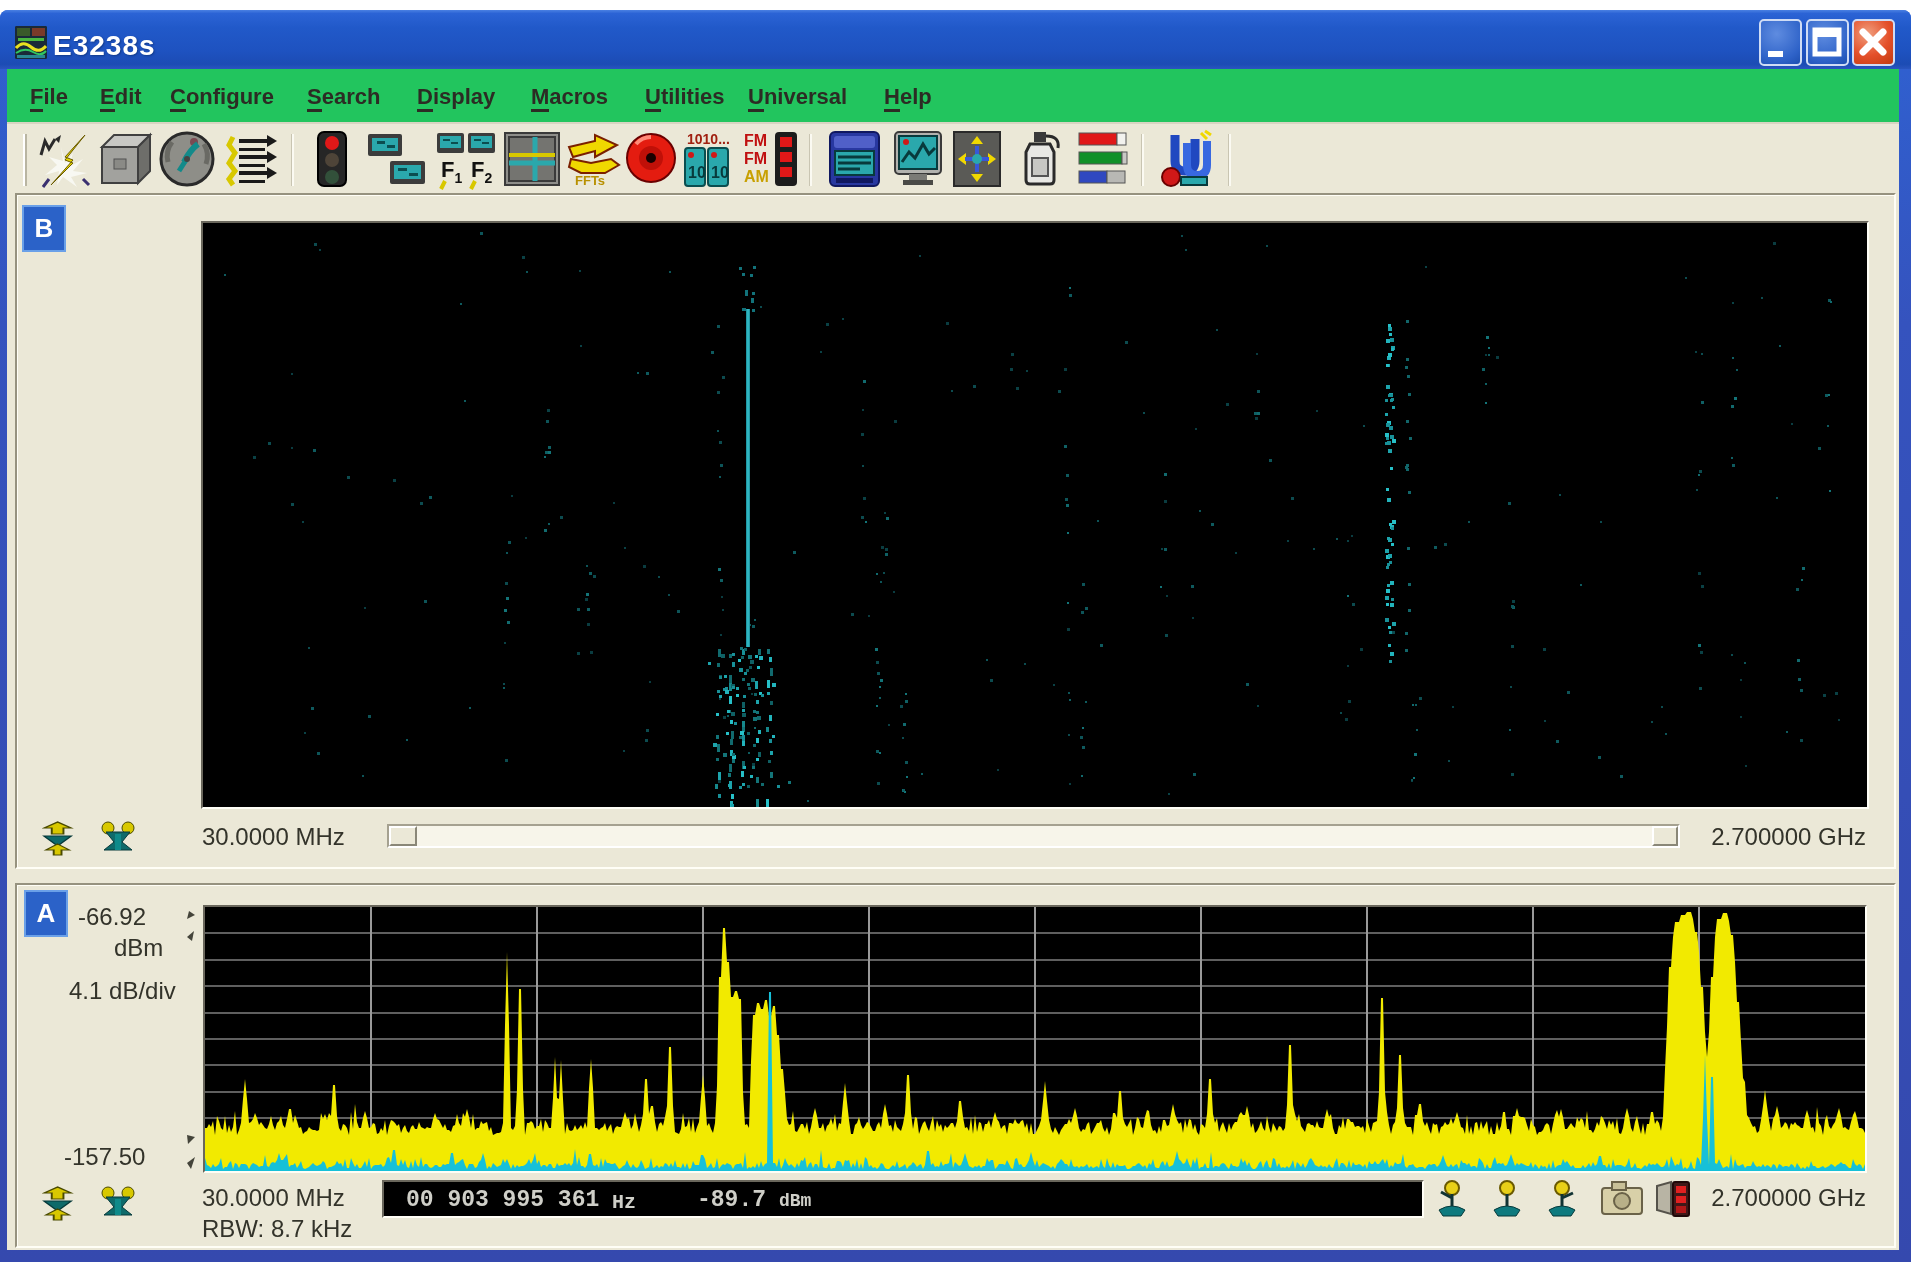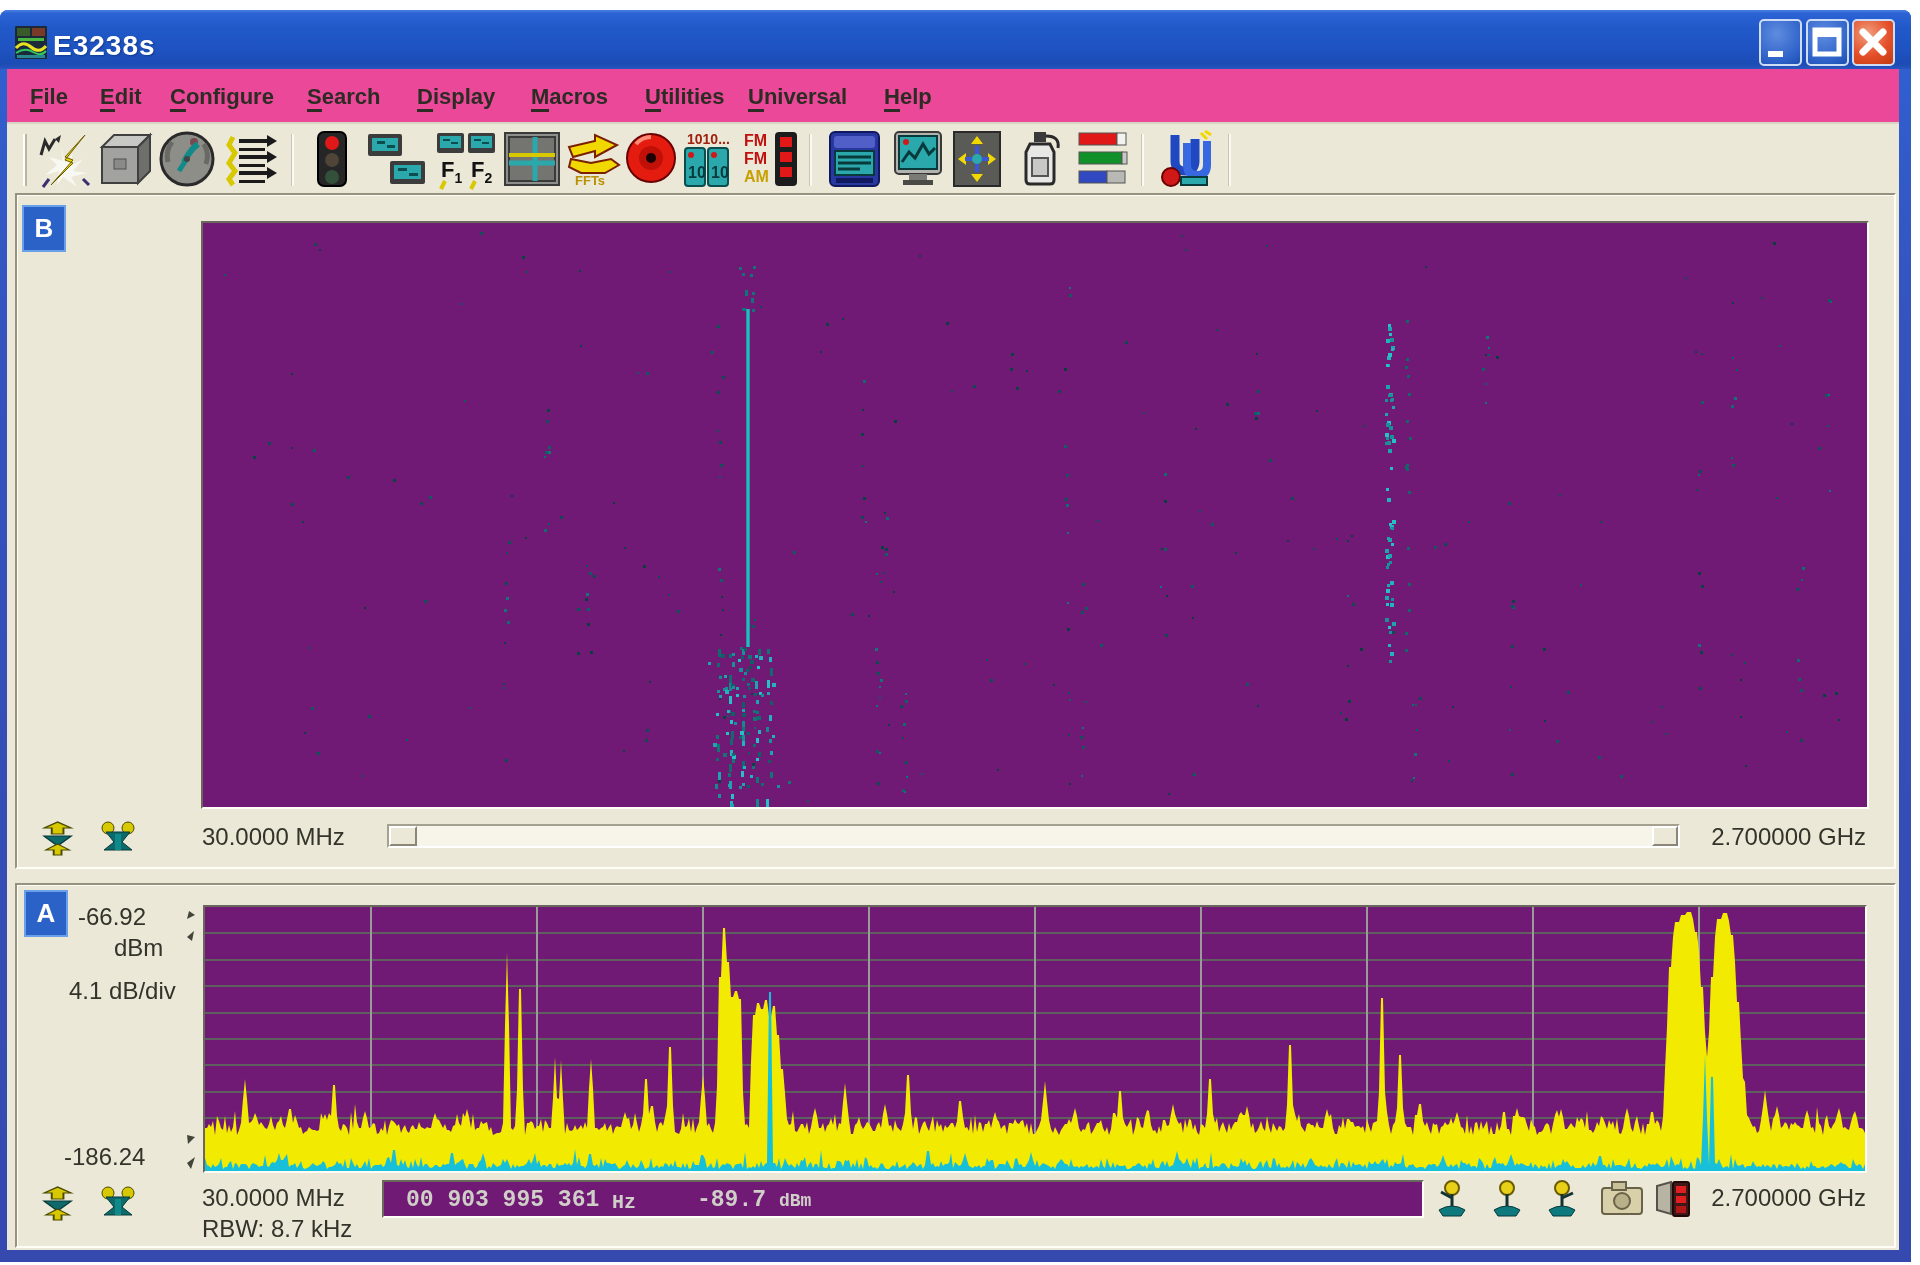--- a/index.html
+++ b/index.html
@@ -12,34 +12,34 @@
   background:linear-gradient(#4a80e2 0%,#2b63d5 6%,#2159c9 30%,#1e52c0 70%,#1c4cb4 92%,#2a55c0 100%);}
 #titleicon{left:15px;top:26px;width:32px;height:33px;background:#123;overflow:hidden;border-radius:2px;}
 #titletext{left:53px;top:30px;color:#ffffff;font-size:28px;font-weight:bold;letter-spacing:1px;
   text-shadow:1px 1px 2px #123a8a;}
 .winbtn{top:19px;width:43px;height:47px;border-radius:5px;border:2px solid #cfdcf5;}
 #btnmin{left:1759px;background:radial-gradient(circle at 40% 30%,#5f8ce0,#2e62c8 70%,#1d4fb0);}
 #btnmax{left:1806px;background:radial-gradient(circle at 40% 30%,#5f8ce0,#2e62c8 70%,#1d4fb0);}
 #btnclose{left:1852px;background:radial-gradient(circle at 35% 30%,#f0a080,#e4502a 55%,#c23a10);}
 #content{left:7px;top:69px;width:1892px;height:1181px;background:#ebe8d7;}
 
-#menubar{left:7px;top:69px;width:1892px;height:55px;background:#ec4899;border-bottom:2px solid #d8d4c2;}
+#menubar{left:7px;top:69px;width:1892px;height:55px;background:#22c55e;border-bottom:2px solid #d8d4c2;}
 .mi{position:absolute;top:15px;font-size:22px;font-weight:bold;color:#2c2c24;}
 .mi u{text-decoration:none;border-bottom:3px solid #2c2c24;padding-bottom:0px;}
 
 #toolbar{left:7px;top:126px;width:1892px;height:67px;background:#ebe8d7;}
 .tsep{position:absolute;top:8px;width:3px;height:52px;background:#c9c5b2;border-right:2px solid #fbfaf2;}
 .grip{position:absolute;left:16px;top:8px;width:4px;height:52px;border-left:2px solid #fff;background:#b9b5a2;}
 
 .panel{left:15px;width:1881px;background:#ebe8d7;border:2px solid #96927f;border-right-color:#fffef6;border-bottom-color:#fffef6;box-shadow:inset 1px 1px 0 #fffef6;}
 #panelB{top:193px;height:676px;}
 #panelA{top:883px;height:365px;}
 .plabel{position:absolute;width:44px;height:47px;background:#2b62c8;border:2px solid #6aa0e8;color:#fff;
   font-size:26px;font-weight:bold;text-align:center;line-height:43px;}
-.blackbox{position:absolute;background:#701a75;border:2px solid #6a675c;border-right-color:#fffef6;border-bottom-color:#fffef6;}
+.blackbox{position:absolute;background:#000000;border:2px solid #6a675c;border-right-color:#fffef6;border-bottom-color:#fffef6;}
 .lbl{position:absolute;font-size:24px;font-weight:normal;color:#33332a;white-space:nowrap;}
 .scroll{position:absolute;height:24px;background:#f7f5ea;border:2px solid #a5a190;border-right-color:#fff;border-bottom-color:#fff;}
 .sthumb{position:absolute;background:#ebe8d7;border:2px solid #fff;border-right-color:#8a8778;border-bottom-color:#8a8778;}
 </style>
 </head>
 <body>
 <div id="page">
   <div class="abs" id="win"></div>
   <div class="abs" id="titlebar"></div>
   <div class="abs" id="titleicon"><svg width="32" height="33" viewBox="0 0 32 33">
@@ -812,21 +812,21 @@
           <line x1="1162" y1="0" x2="1162" y2="264" stroke="#9a9a9a" stroke-width="2"></line>
           <line x1="1328" y1="0" x2="1328" y2="264" stroke="#9a9a9a" stroke-width="2"></line>
           <line x1="1494" y1="0" x2="1494" y2="264" stroke="#9a9a9a" stroke-width="2"></line>
           <polygon points="0,264 0,221 2,221 4,217 6,220 8,214 10,228 12,209 14,214 16,221 18,223 20,209 22,226 24,218 26,225 28,220 30,204 32,228 34,223 36,216 38,192 40,172 42,192 44,216 46,215 48,212 50,206 52,211 54,218 56,215 58,218 60,221 62,222 64,217 66,209 68,218 70,223 72,216 74,214 76,209 78,218 80,221 82,212 84,202 86,202 88,216 90,208 92,214 94,221 96,220 98,227 100,225 102,224 104,220 106,222 108,223 110,223 112,224 114,223 116,206 118,212 120,207 122,213 124,206 126,209 128,178 130,178 132,209 134,221 136,224 138,217 140,218 142,221 144,228 146,205 148,222 150,197 152,215 154,221 156,221 158,211 160,204 162,211 164,221 166,220 168,216 170,217 172,227 174,226 176,221 178,224 180,213 182,228 184,219 186,213 188,214 190,216 192,219 194,217 196,226 198,221 200,218 202,224 204,226 206,220 208,218 210,222 212,222 214,215 216,220 218,221 220,222 222,220 224,221 226,221 228,212 230,206 232,212 234,213 236,217 238,221 240,217 242,223 244,223 246,225 248,219 250,218 252,207 254,216 256,219 258,206 260,210 262,202 264,210 266,221 268,207 270,223 272,221 274,221 276,214 278,217 280,216 282,215 284,224 286,220 288,228 290,227 292,226 294,226 296,225 298,216 300,118 302,45 304,118 306,221 308,223 310,219 312,182 314,82 316,82 318,182 320,228 322,216 324,216 326,214 328,216 330,222 332,219 334,219 336,212 338,225 340,213 342,216 344,221 346,221 348,191 350,150 352,191 354,192 356,153 358,192 360,227 362,216 364,223 366,224 368,223 370,218 372,223 374,221 376,218 378,222 380,215 382,221 384,181 386,152 388,181 390,221 392,221 394,223 396,221 398,220 400,216 402,224 404,220 406,217 408,227 410,221 412,219 414,220 416,220 418,212 420,205 422,212 424,211 426,222 428,218 430,206 432,216 434,225 436,218 438,207 440,172 442,172 444,207 446,199 448,199 450,215 452,225 454,217 456,215 458,219 460,210 462,199 464,140 466,140 468,199 470,225 472,226 474,227 476,222 478,206 480,220 482,219 484,211 486,225 488,211 490,226 492,220 494,215 496,190 498,168 500,190 502,219 504,216 506,222 508,226 510,216 512,179 514,70 516,70 518,21 520,21 522,55 524,55 526,90 528,90 530,84 532,84 534,92 536,92 538,185 540,218 542,217 544,221 546,155 548,108 550,108 552,96 554,96 556,102 558,102 560,93 562,93 564,109 566,109 568,99 570,99 572,128 574,128 576,162 578,162 580,186 582,212 584,218 586,217 588,204 590,224 592,225 594,221 596,217 598,217 600,222 602,215 604,227 606,220 608,209 610,201 612,209 614,221 616,221 618,216 620,225 622,219 624,217 626,211 628,218 630,207 632,224 634,216 636,217 638,195 640,176 642,195 644,213 646,227 648,227 650,218 652,216 654,210 656,218 658,222 660,219 662,215 664,216 666,220 668,224 670,224 672,218 674,215 676,221 678,207 680,197 682,207 684,219 686,218 688,225 690,213 692,220 694,222 696,224 698,217 700,206 702,168 704,168 706,206 708,222 710,210 712,211 714,227 716,221 718,216 720,214 722,220 724,224 726,216 728,209 730,225 732,213 734,220 736,217 738,225 740,218 742,221 744,219 746,216 748,216 750,221 752,214 754,194 756,194 758,210 760,221 762,220 764,224 766,210 768,227 770,208 772,225 774,215 776,216 778,225 780,217 782,217 784,213 786,221 788,212 790,205 792,212 794,215 796,222 798,219 800,218 802,227 804,216 806,216 808,217 810,212 812,216 814,217 816,214 818,213 820,221 822,216 824,227 826,216 828,227 830,227 832,223 834,219 836,213 838,194 840,174 842,194 844,213 846,222 848,226 850,220 852,224 854,228 856,223 858,220 860,217 862,217 864,212 866,216 868,209 870,201 872,209 874,221 876,225 878,222 880,223 882,217 884,215 886,227 888,224 890,220 892,216 894,216 896,213 898,221 900,225 902,220 904,228 906,222 908,206 910,206 912,211 914,184 916,184 918,211 920,217 922,220 924,216 926,212 928,228 930,221 932,210 934,212 936,220 938,221 940,210 942,203 944,204 946,218 948,224 950,223 952,227 954,219 956,225 958,213 960,213 962,219 964,218 966,207 968,197 970,207 972,213 974,217 976,215 978,226 980,212 982,221 984,212 986,213 988,223 990,217 992,225 994,228 996,217 998,218 1000,221 1002,207 1004,172 1006,172 1008,207 1010,216 1012,211 1014,225 1016,219 1018,215 1020,221 1022,226 1024,216 1026,223 1028,218 1030,215 1032,215 1034,208 1036,205 1038,208 1040,208 1042,199 1044,208 1046,221 1048,216 1050,226 1052,224 1054,220 1056,214 1058,221 1060,224 1062,209 1064,220 1066,226 1068,216 1070,220 1072,224 1074,219 1076,220 1078,224 1080,221 1082,198 1084,138 1086,138 1088,198 1090,207 1092,214 1094,207 1096,219 1098,222 1100,225 1102,217 1104,216 1106,218 1108,218 1110,221 1112,214 1114,220 1116,221 1118,221 1120,210 1122,202 1124,210 1126,207 1128,221 1130,227 1132,227 1134,218 1136,221 1138,210 1140,222 1142,212 1144,212 1146,215 1148,215 1150,220 1152,219 1154,219 1156,221 1158,219 1160,226 1162,212 1164,219 1166,225 1168,216 1170,215 1172,214 1174,185 1176,91 1178,91 1180,185 1182,205 1184,218 1186,227 1188,218 1190,215 1192,201 1194,148 1196,148 1198,201 1200,216 1202,220 1204,220 1206,220 1208,228 1210,208 1212,208 1214,197 1216,197 1218,214 1220,219 1222,215 1224,222 1226,227 1228,216 1230,218 1232,217 1234,227 1236,220 1238,219 1240,215 1242,218 1244,217 1246,211 1248,217 1250,212 1252,205 1254,212 1256,220 1258,221 1260,227 1262,208 1264,227 1266,219 1268,228 1270,216 1272,215 1274,224 1276,214 1278,222 1280,218 1282,214 1284,228 1286,219 1288,227 1290,227 1292,215 1294,224 1296,219 1298,205 1300,205 1302,222 1304,222 1306,228 1308,209 1310,209 1312,201 1314,209 1316,210 1318,210 1320,211 1322,218 1324,224 1326,212 1328,218 1330,220 1332,228 1334,225 1336,225 1338,223 1340,218 1342,216 1344,218 1346,227 1348,217 1350,208 1352,203 1354,210 1356,202 1358,210 1360,222 1362,222 1364,219 1366,216 1368,219 1370,221 1372,210 1374,215 1376,211 1378,213 1380,221 1382,204 1384,223 1386,223 1388,226 1390,222 1392,215 1394,219 1396,209 1398,211 1400,216 1402,222 1404,213 1406,218 1408,214 1410,223 1412,211 1414,226 1416,227 1418,221 1420,209 1422,201 1424,209 1426,221 1428,225 1430,215 1432,209 1434,219 1436,227 1438,216 1440,228 1442,217 1444,217 1446,205 1448,205 1450,217 1452,213 1454,216 1456,224 1458,210 1460,162 1462,120 1464,60 1466,60 1468,30 1470,15 1472,15 1474,15 1476,8 1478,8 1480,8 1482,5 1484,5 1486,5 1488,12 1490,25 1492,25 1494,45 1496,80 1498,80 1500,125 1502,150 1504,125 1506,70 1508,70 1510,30 1512,12 1514,12 1516,12 1518,6 1520,6 1522,6 1524,14 1526,28 1528,28 1530,55 1532,95 1534,95 1536,135 1538,171 1540,175 1542,208 1544,211 1546,216 1548,220 1550,219 1552,226 1554,224 1556,213 1558,199 1560,183 1562,199 1564,213 1566,224 1568,212 1570,208 1572,199 1574,208 1576,221 1578,219 1580,215 1582,217 1584,223 1586,216 1588,218 1590,215 1592,218 1594,219 1596,221 1598,221 1600,210 1602,203 1604,210 1606,221 1608,220 1610,226 1612,200 1614,216 1616,219 1618,228 1620,213 1622,208 1624,219 1626,222 1628,218 1630,215 1632,208 1634,201 1636,209 1638,221 1640,220 1642,222 1644,223 1646,215 1648,208 1650,204 1652,211 1654,221 1656,221 1658,222 1660,226 1660,264" fill="#f2ea00"></polygon>
           <polygon points="0,264 0,251 2,258 4,259 6,261 8,257 10,260 12,259 14,257 16,251 18,262 20,260 22,260 24,256 26,254 28,262 30,256 32,257 34,261 36,257 38,257 40,257 42,258 44,262 46,258 48,256 50,257 52,258 54,260 56,259 58,259 60,248 62,259 64,260 66,256 68,255 70,256 72,253 74,246 76,253 78,253 80,250 82,247 84,260 86,258 88,258 90,256 92,261 94,258 96,254 98,261 100,262 102,261 104,260 106,258 108,256 110,258 112,259 114,258 116,257 118,254 120,256 122,262 124,260 126,260 128,259 130,258 132,254 134,257 136,256 138,260 140,252 142,261 144,261 146,251 148,256 150,260 152,257 154,261 156,261 158,258 160,254 162,260 164,251 166,262 168,259 170,258 172,258 174,258 176,257 178,260 180,258 182,251 184,250 186,256 188,243 190,243 192,258 194,259 196,252 198,258 200,253 202,260 204,261 206,254 208,261 210,252 212,258 214,260 216,250 218,260 220,257 222,257 224,260 226,261 228,260 230,258 232,258 234,260 236,260 238,257 240,258 242,257 244,257 246,246 248,246 250,258 252,256 254,255 256,253 258,252 260,258 262,262 264,257 266,257 268,257 270,261 272,260 274,255 276,253 278,246 280,253 282,262 284,259 286,261 288,256 290,258 292,260 294,259 296,258 298,252 300,256 302,252 304,257 306,262 308,257 310,261 312,258 314,260 316,259 318,259 320,258 322,256 324,252 326,257 328,253 330,246 332,257 334,253 336,260 338,258 340,258 342,260 344,257 346,257 348,261 350,261 352,256 354,259 356,258 358,258 360,256 362,258 364,256 366,259 368,256 370,242 372,258 374,250 376,259 378,259 380,261 382,258 384,247 386,247 388,258 390,259 392,257 394,261 396,251 398,260 400,252 402,256 404,256 406,257 408,257 410,256 412,259 414,262 416,261 418,259 420,258 422,253 424,258 426,261 428,257 430,260 432,261 434,259 436,253 438,257 440,262 442,261 444,260 446,251 448,261 450,260 452,258 454,261 456,259 458,260 460,256 462,257 464,260 466,256 468,260 470,253 472,260 474,260 476,261 478,256 480,261 482,256 484,262 486,261 488,254 490,258 492,258 494,258 496,248 498,248 500,252 502,261 504,259 506,256 508,261 510,260 512,251 514,262 516,259 518,257 520,258 522,256 524,257 526,258 528,262 530,258 532,257 534,257 536,256 538,261 540,245 542,262 544,260 546,261 548,259 550,261 552,256 554,261 556,254 558,260 560,257 562,256 564,85 566,85 568,256 570,256 572,260 574,251 576,262 578,258 580,251 582,256 584,259 586,257 588,259 590,261 592,256 594,260 596,253 598,254 600,250 602,261 604,257 606,255 608,261 610,257 612,257 614,261 616,243 618,260 620,261 622,261 624,256 626,262 628,261 630,261 632,254 634,254 636,255 638,260 640,253 642,254 644,253 646,261 648,256 650,260 652,252 654,262 656,256 658,262 660,250 662,252 664,260 666,258 668,261 670,260 672,262 674,260 676,256 678,257 680,261 682,262 684,262 686,260 688,258 690,260 692,254 694,261 696,260 698,259 700,257 702,262 704,259 706,258 708,255 710,257 712,260 714,258 716,257 718,262 720,258 722,244 724,244 726,258 728,256 730,260 732,259 734,260 736,254 738,259 740,257 742,257 744,256 746,246 748,261 750,255 752,257 754,259 756,258 758,253 760,246 762,253 764,259 766,260 768,261 770,259 772,260 774,258 776,261 778,259 780,259 782,251 784,255 786,253 788,253 790,262 792,260 794,257 796,257 798,257 800,258 802,253 804,257 806,261 808,262 810,252 812,251 814,258 816,257 818,260 820,260 822,257 824,253 826,245 828,253 830,259 832,253 834,260 836,258 838,256 840,257 842,258 844,259 846,261 848,259 850,262 852,257 854,255 856,252 858,254 860,257 862,257 864,260 866,252 868,259 870,260 872,259 874,261 876,259 878,260 880,259 882,257 884,261 886,259 888,261 890,260 892,259 894,261 896,252 898,259 900,261 902,251 904,258 906,261 908,255 910,261 912,257 914,259 916,259 918,259 920,258 922,262 924,262 926,261 928,259 930,259 932,257 934,256 936,258 938,260 940,258 942,262 944,256 946,258 948,252 950,260 952,261 954,261 956,256 958,254 960,259 962,254 964,260 966,259 968,258 970,252 972,244 974,252 976,254 978,257 980,256 982,251 984,257 986,261 988,252 990,257 992,250 994,262 996,260 998,260 1000,256 1002,261 1004,261 1006,245 1008,261 1010,259 1012,259 1014,260 1016,257 1018,256 1020,257 1022,260 1024,262 1026,256 1028,259 1030,259 1032,260 1034,259 1036,251 1038,256 1040,253 1042,259 1044,255 1046,260 1048,262 1050,262 1052,260 1054,256 1056,254 1058,261 1060,256 1062,253 1064,260 1066,261 1068,251 1070,252 1072,260 1074,256 1076,261 1078,260 1080,261 1082,259 1084,261 1086,258 1088,253 1090,262 1092,255 1094,257 1096,260 1098,256 1100,261 1102,258 1104,253 1106,251 1108,254 1110,258 1112,259 1114,260 1116,258 1118,260 1120,259 1122,261 1124,257 1126,260 1128,261 1130,255 1132,251 1134,261 1136,256 1138,256 1140,258 1142,261 1144,253 1146,261 1148,255 1150,258 1152,258 1154,257 1156,258 1158,260 1160,257 1162,262 1164,254 1166,257 1168,257 1170,254 1172,257 1174,257 1176,254 1178,252 1180,257 1182,252 1184,261 1186,258 1188,260 1190,255 1192,257 1194,257 1196,256 1198,247 1200,259 1202,261 1204,258 1206,258 1208,257 1210,260 1212,261 1214,260 1216,260 1218,260 1220,262 1222,259 1224,257 1226,258 1228,257 1230,257 1232,260 1234,258 1236,254 1238,248 1240,254 1242,259 1244,260 1246,257 1248,260 1250,258 1252,257 1254,262 1256,253 1258,256 1260,256 1262,258 1264,256 1266,260 1268,259 1270,259 1272,261 1274,251 1276,253 1278,256 1280,262 1282,257 1284,261 1286,261 1288,254 1290,250 1292,257 1294,256 1296,257 1298,256 1300,259 1302,258 1304,253 1306,247 1308,253 1310,259 1312,256 1314,258 1316,256 1318,257 1320,258 1322,259 1324,259 1326,255 1328,261 1330,257 1332,259 1334,262 1336,258 1338,260 1340,259 1342,262 1344,256 1346,262 1348,253 1350,261 1352,259 1354,258 1356,258 1358,252 1360,256 1362,254 1364,257 1366,260 1368,258 1370,261 1372,261 1374,261 1376,261 1378,258 1380,261 1382,259 1384,256 1386,260 1388,255 1390,259 1392,257 1394,249 1396,249 1398,258 1400,258 1402,261 1404,256 1406,262 1408,252 1410,259 1412,258 1414,258 1416,258 1418,259 1420,260 1422,257 1424,251 1426,261 1428,260 1430,256 1432,261 1434,261 1436,262 1438,260 1440,258 1442,260 1444,256 1446,258 1448,257 1450,258 1452,256 1454,258 1456,260 1458,260 1460,258 1462,252 1464,261 1466,249 1468,254 1470,259 1472,257 1474,258 1476,251 1478,262 1480,260 1482,262 1484,260 1486,254 1488,261 1490,262 1492,250 1494,252 1496,258 1498,211 1500,148 1502,211 1504,258 1506,170 1508,170 1510,256 1512,257 1514,252 1516,257 1518,261 1520,260 1522,259 1524,261 1526,247 1528,262 1530,252 1532,258 1534,259 1536,258 1538,257 1540,261 1542,259 1544,259 1546,259 1548,254 1550,258 1552,260 1554,259 1556,260 1558,257 1560,260 1562,258 1564,259 1566,261 1568,257 1570,258 1572,262 1574,257 1576,258 1578,260 1580,259 1582,259 1584,260 1586,257 1588,258 1590,261 1592,256 1594,259 1596,262 1598,260 1600,262 1602,259 1604,261 1606,254 1608,259 1610,259 1612,261 1614,261 1616,260 1618,259 1620,261 1622,260 1624,259 1626,257 1628,258 1630,260 1632,258 1634,257 1636,255 1638,257 1640,257 1642,259 1644,261 1646,261 1648,252 1650,257 1652,259 1654,257 1656,258 1658,262 1660,257 1660,264" fill="#17c0d8"></polygon>
         </svg>
     </div>
     <span class="lbl" style="left:61px;top:18px;">-66.92</span>
     <span class="lbl" style="left:97px;top:49px;">dBm</span>
     <span class="lbl" style="left:32px;top:92px;margin-left:20px;">4.1 dB/div</span>
-    <span class="lbl" style="left:47px;top:258px;">-186.24</span>
+    <span class="lbl" style="left:47px;top:258px;">-157.50</span>
     <svg style="position:absolute;left:158px;top:22px" width="22" height="50" viewBox="0 0 22 50">
       <path d="M14 4 L20 8 L12 12 Z" fill="#44443a"></path>
       <path d="M12 30 L19 24 L17 34 Z" fill="#44443a"></path>
     </svg>
     <svg style="position:absolute;left:158px;top:246px" width="22" height="46" viewBox="0 0 22 46">
       <path d="M12 4 L20 6 L13 13 Z" fill="#44443a"></path>
       <path d="M12 32 L20 26 L16 38 Z" fill="#44443a"></path>
     </svg>
     <svg style="position:absolute;left:25px;top:300px" width="95" height="50" viewBox="0 0 95 50">
       <g transform="scale(1.95,1)">

